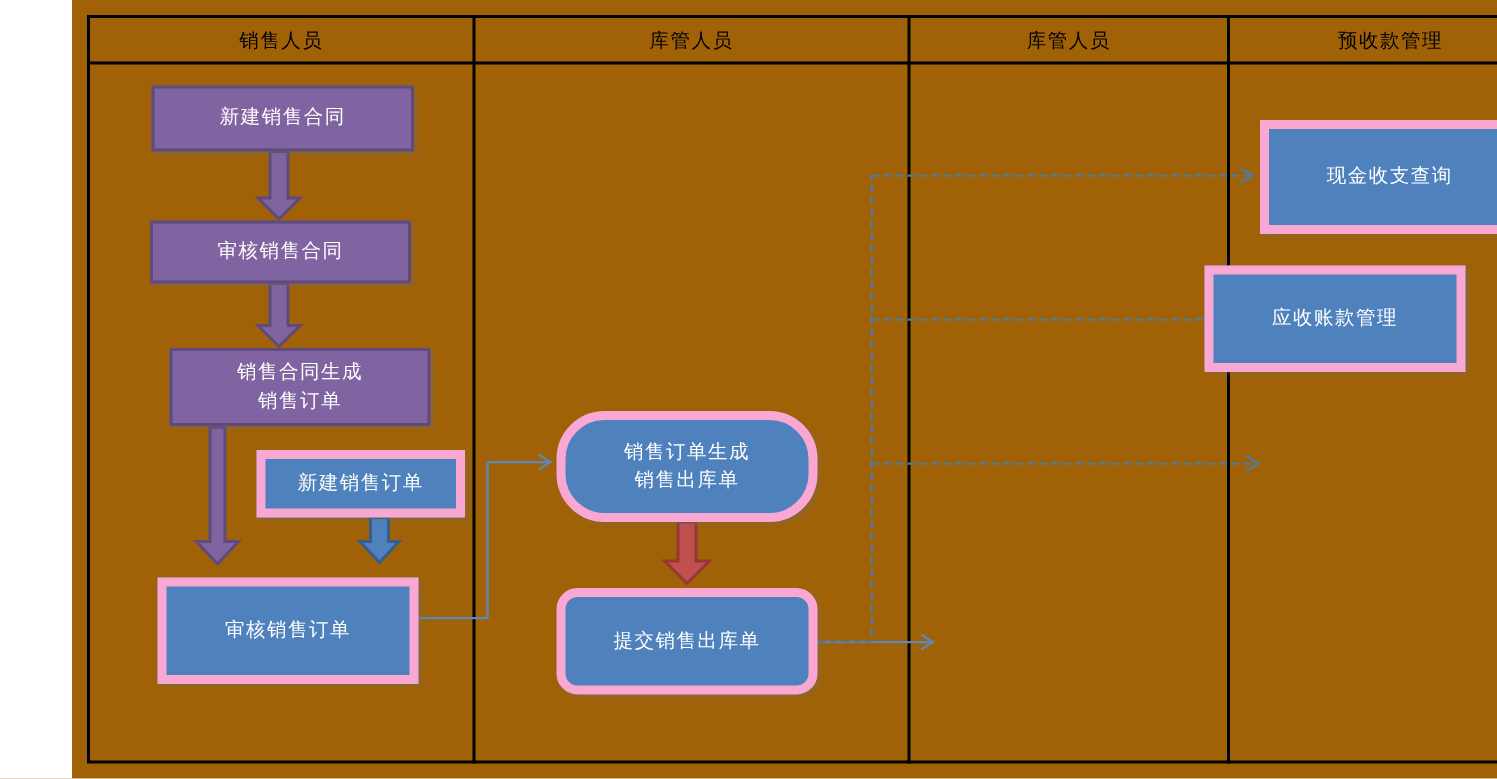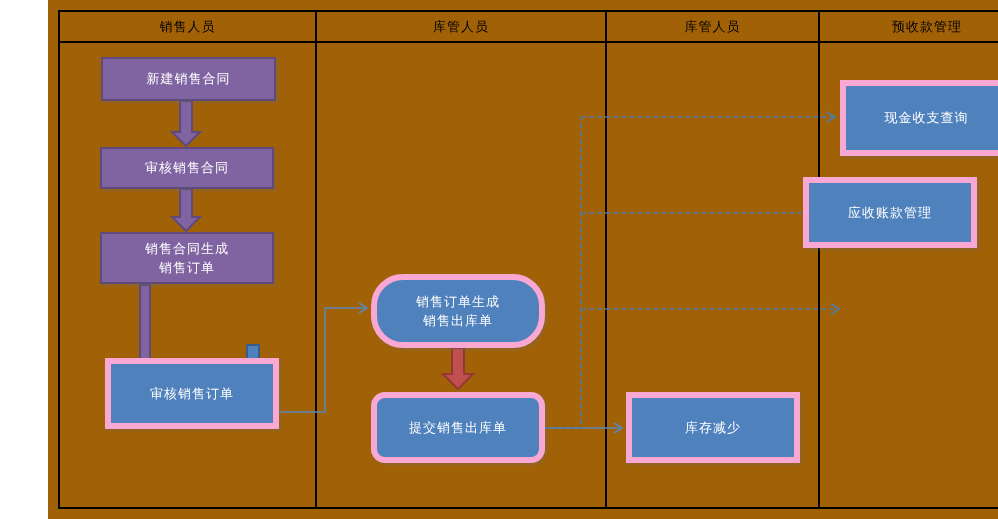--- a/index.html
+++ b/index.html
@@ -41,28 +41,29 @@
   .lh1 { left: 269px; width: 288px; }
   .lh2 { left: 559px; width: 211px; }
   .lh3 { left: 772px; width: 214px; }
   
   .node {
     position: absolute;
     display: flex; align-items: center; justify-content: center;
     text-align: center; white-space: pre-line;
     color: #ffffff; font-size: 13px; letter-spacing: 1px; line-height: 1.5;
     box-shadow: 2px 2px 3px rgba(110,110,110,0.35);
+    font-family: Liberation Mono, monospace;
   }
   .node.purple { background: #8064A2; border: 2px solid #5F4A7B; }
   .node.blue   { background: #4F81BD; border: 6px solid #f9a8d4; }
   .n1  { left: 53px;  top: 57px;  width: 175px; height: 44px; }
   .n2  { left: 52px;  top: 147px; width: 174px; height: 42px; }
-  .n3  { left: 52px;  top: 232px; width: 174px; height: 52px; }
+  .n3  { left: 65px;  top: 232px; width: 174px; height: 52px; }
   .n4  { left: 123px; top: 300px; width: 139px; height: 45px; }
-  .n5  { left: 57px;  top: 358px; width: 174px; height: 71px; }
+  .n5  { left: 57px;  top: 385px; width: 174px; height: 71px; }
   .n6  { left: 323px; top: 274px; width: 174px; height: 74px; border-radius: 32px; }
   .n7  { left: 323px; top: 392px; width: 174px; height: 71px; border-radius: 14px; }
   .n8  { left: 578px; top: 392px; width: 174px; height: 71px; }
   .n9  { left: 792px; top: 80px;  width: 173px; height: 76px; }
   .n10 { left: 755px; top: 177px; width: 174px; height: 71px; }
   .n11 { left: 796px; top: 274px; width: 170px; height: 71px; }
   
   .edges-svg {
     position: absolute; left: 0; top: 0;
     width: 998px; height: 519px;
@@ -108,21 +109,21 @@
     <polyline points="782,208 790,213 782,218" fill="none" stroke="#4E7CA8" stroke-width="1.5"></polyline>
 
     <polyline points="533,309 789,309" fill="none" stroke="#4E7CA8" stroke-width="1.5" stroke-dasharray="5,3"></polyline>
     <polyline points="783,304 791,309 783,314" fill="none" stroke="#4E7CA8" stroke-width="1.5"></polyline>
   </svg>
 
   <div class="node purple n1">新建销售合同</div>
   <div class="node purple n2">审核销售合同</div>
   <div class="node purple n3">销售合同生成
 销售订单</div>
+  <div class="node blue n4">新建销售订单</div>
   <div class="node blue n5">审核销售订单</div>
   <div class="node blue n6">销售订单生成
 销售出库单</div>
   <div class="node blue n7">提交销售出库单</div>
-  <div class="node blue n8">库存减少</div>
   <div class="node blue n9">现金收支查询</div>
   <div class="node blue n10">应收账款管理</div>
 
 </div>
 
 </body></html>

